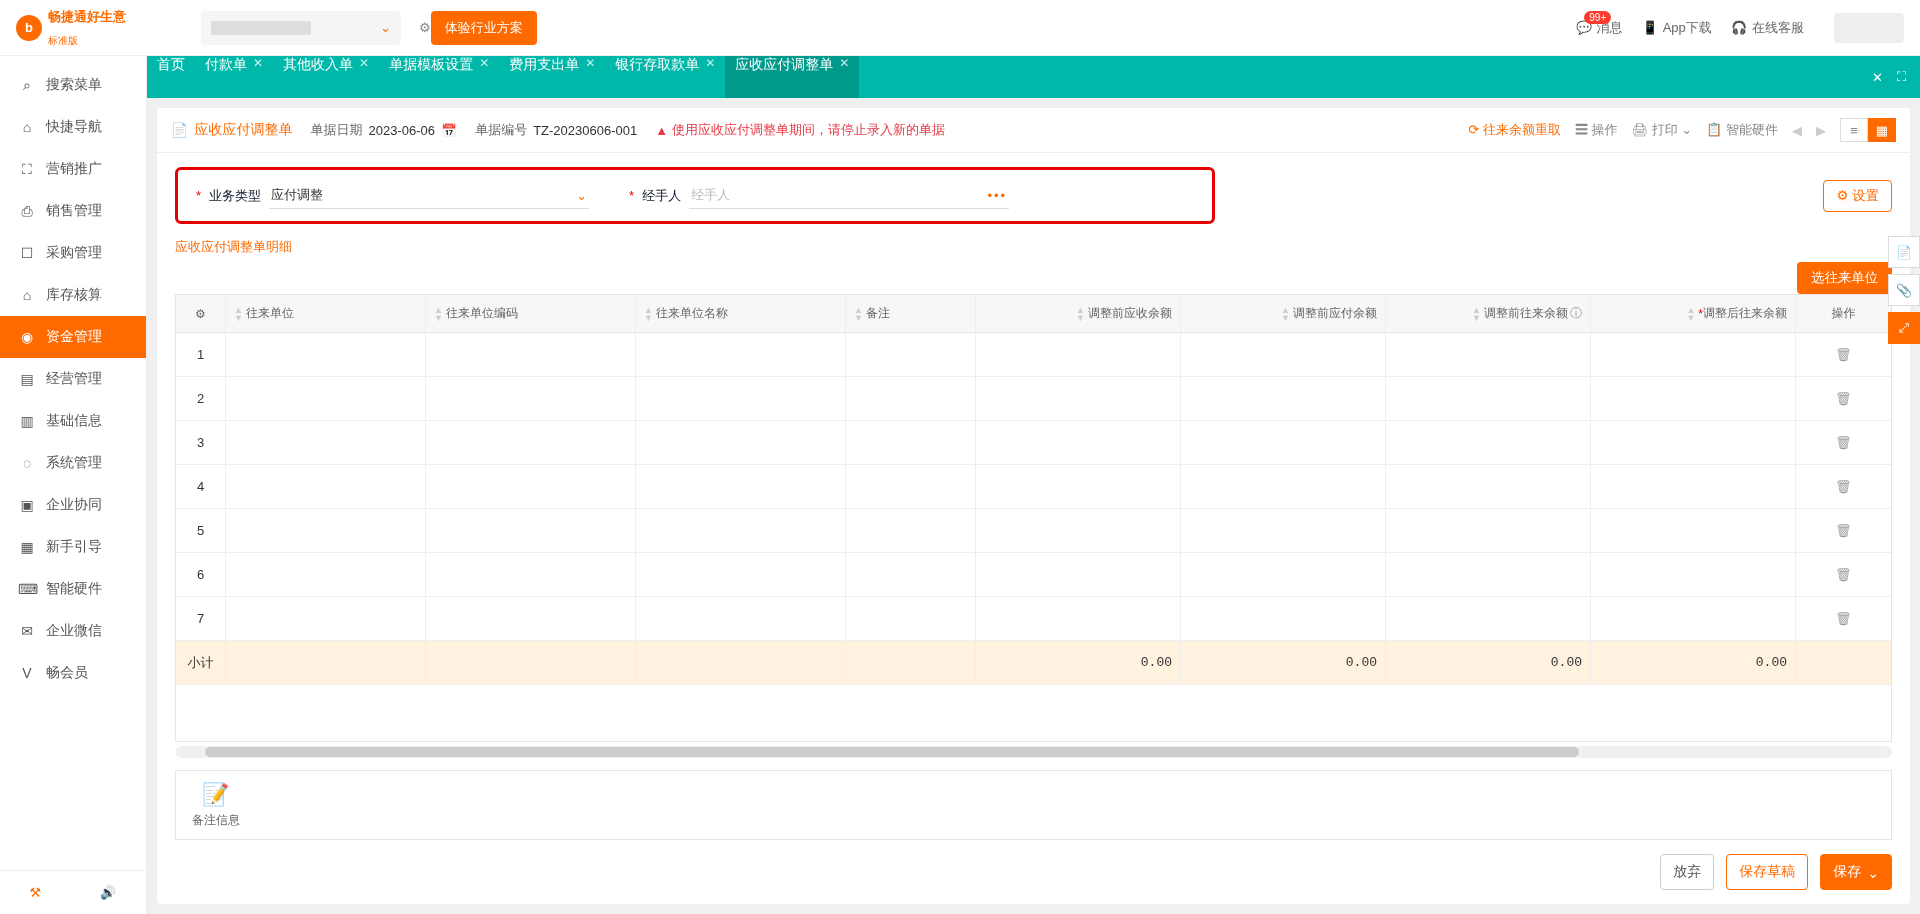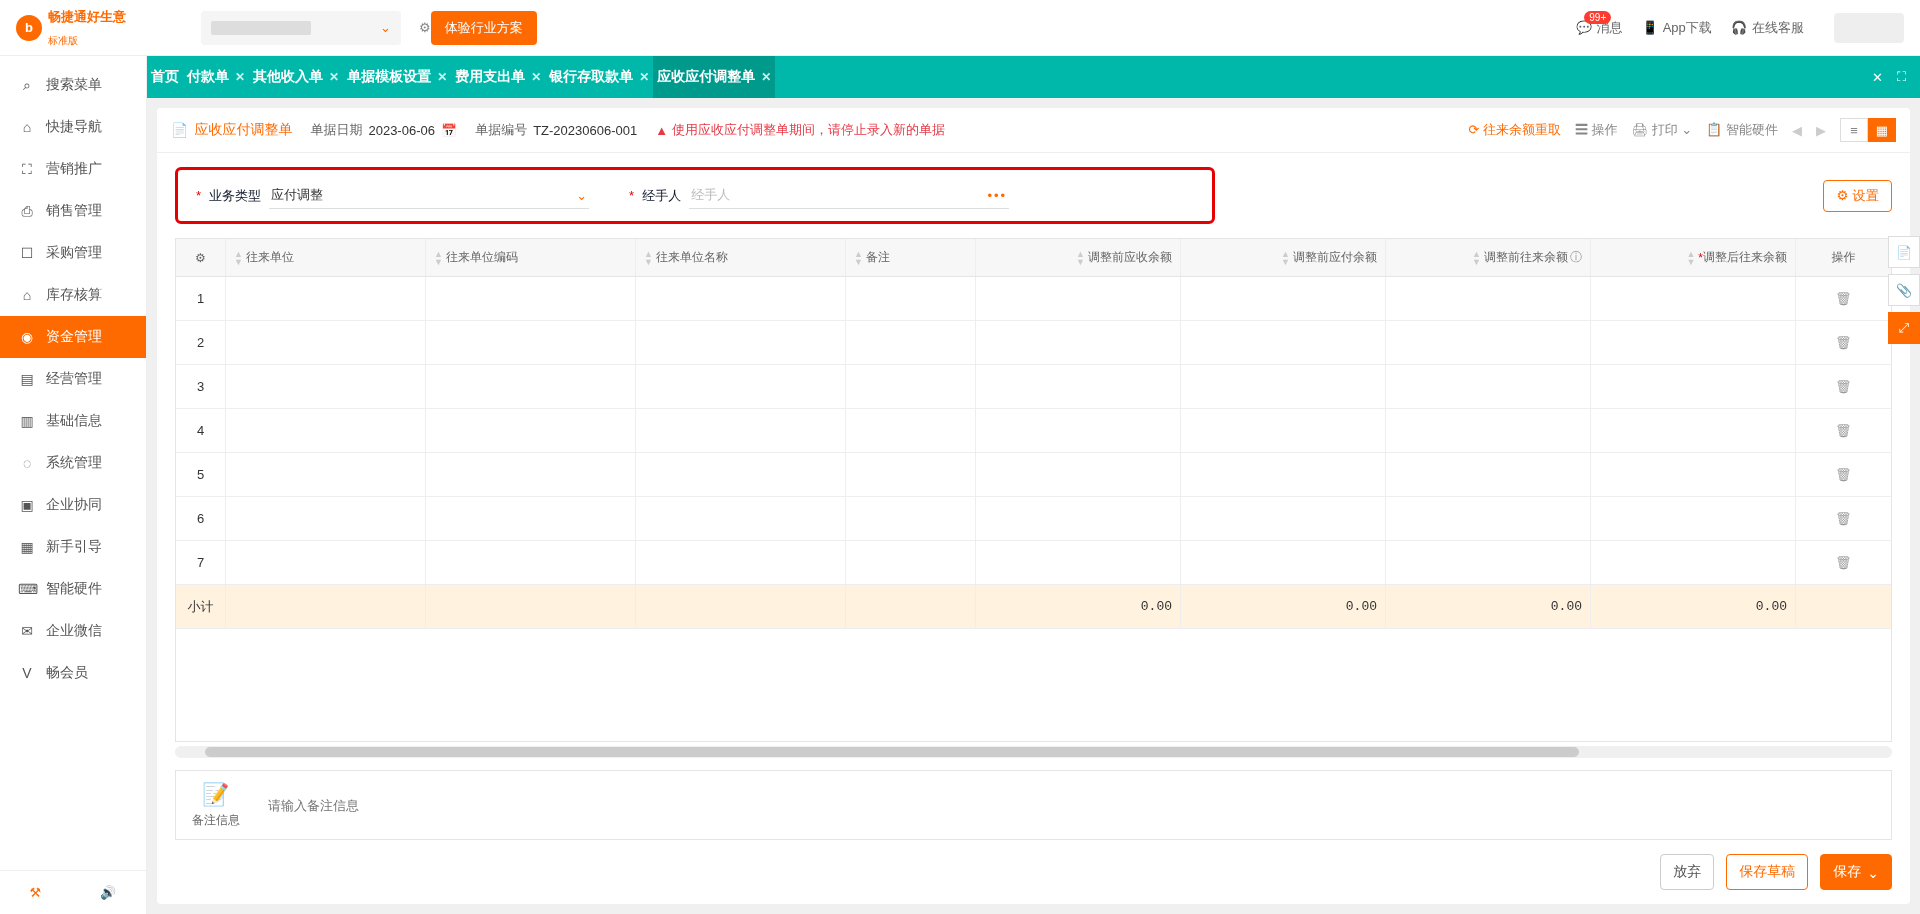--- a/index.html
+++ b/index.html
@@ -32,21 +32,21 @@
 .side-item { display: flex; align-items: center; gap: 10px; padding: 12px 18px; color: #555; cursor: pointer; font-size: 14px; }
 .side-item.active { background: #ff6a00; color: #fff; }
 .side-icon { width: 18px; display: inline-block; text-align: center; }
 .side-bottom { height: 44px; border-top: 1px solid #eee; display: flex; align-items: center; justify-content: space-around; color: #ff6a00; }
 
 
 .main { flex: 1; display: flex; flex-direction: column; background: #f0f0f0; position: relative; }
 
 
 .tabs { height: 42px; background: #00b8a9; display: flex; align-items: stretch; color: #fff; }
-.tab { display: flex; align-items: center; padding: 0 4px; gap: 6px; cursor: pointer; font-size: 14px; font-weight: bold; }
+.tab { display: flex; padding: 0 10px; gap: 6px; cursor: pointer; font-size: 14px; }
 .tab.active { background: #009a8d; }
 .tab-close { font-size: 12px; opacity: 0.8; }
 .tabs-right { margin-left: auto; display: flex; align-items: center; padding: 0 14px; gap: 14px; }
 
 
 .content-wrap { margin: 10px; background: #fff; flex: 1; display: flex; flex-direction: column; border-radius: 4px; overflow: hidden; }
 .doc-bar { display: flex; align-items: center; padding: 10px 14px; border-bottom: 1px solid #eee; gap: 18px; flex-wrap: wrap; }
 .doc-title { color: #ff6a00; display: flex; align-items: center; gap: 6px; font-size: 14px; }
 .doc-title .doc-icon { color: #ff6a00; }
 .doc-field { display: flex; align-items: center; gap: 6px; color: #666; }
@@ -312,20 +312,24 @@
               <span class="dots">•••</span>
             </div>
           </div>
         </div>
         <button class="settings-btn">
           <span>⚙</span>
           <span>设置</span>
         </button>
       </div>
 
+      <div style="overflow:hidden;">
+        <div class="section-label">应收应付调整单明细</div>
+        <button class="select-unit-btn">选往来单位</button>
+      </div>
 
       <div class="table-wrap">
         <div class="thead">
           <div class="th col-gear">
                 <span>⚙</span>
               </div>
           <div class="th col-unit">
                 <span class="sort">
                   <span>▲</span>
                   <span>▼</span>
@@ -510,21 +514,20 @@
       </div>
       <div class="hscroll">
             <div class="hscroll-thumb"></div>
           </div>
 
       <div class="remarks">
         <div class="remarks-label">
           <span class="remarks-icon">📝</span>
           <span>备注信息</span>
         </div>
-        <input class="remarks-input" placeholder="请输入备注信息" style="">
       </div>
 
       <div class="footer">
         <button class="btn btn-plain">放弃</button>
         <button class="btn btn-outline">保存草稿</button>
         <button class="btn btn-primary">
           <span>保存</span>
           <span>⌄</span>
         </button>
       </div>

